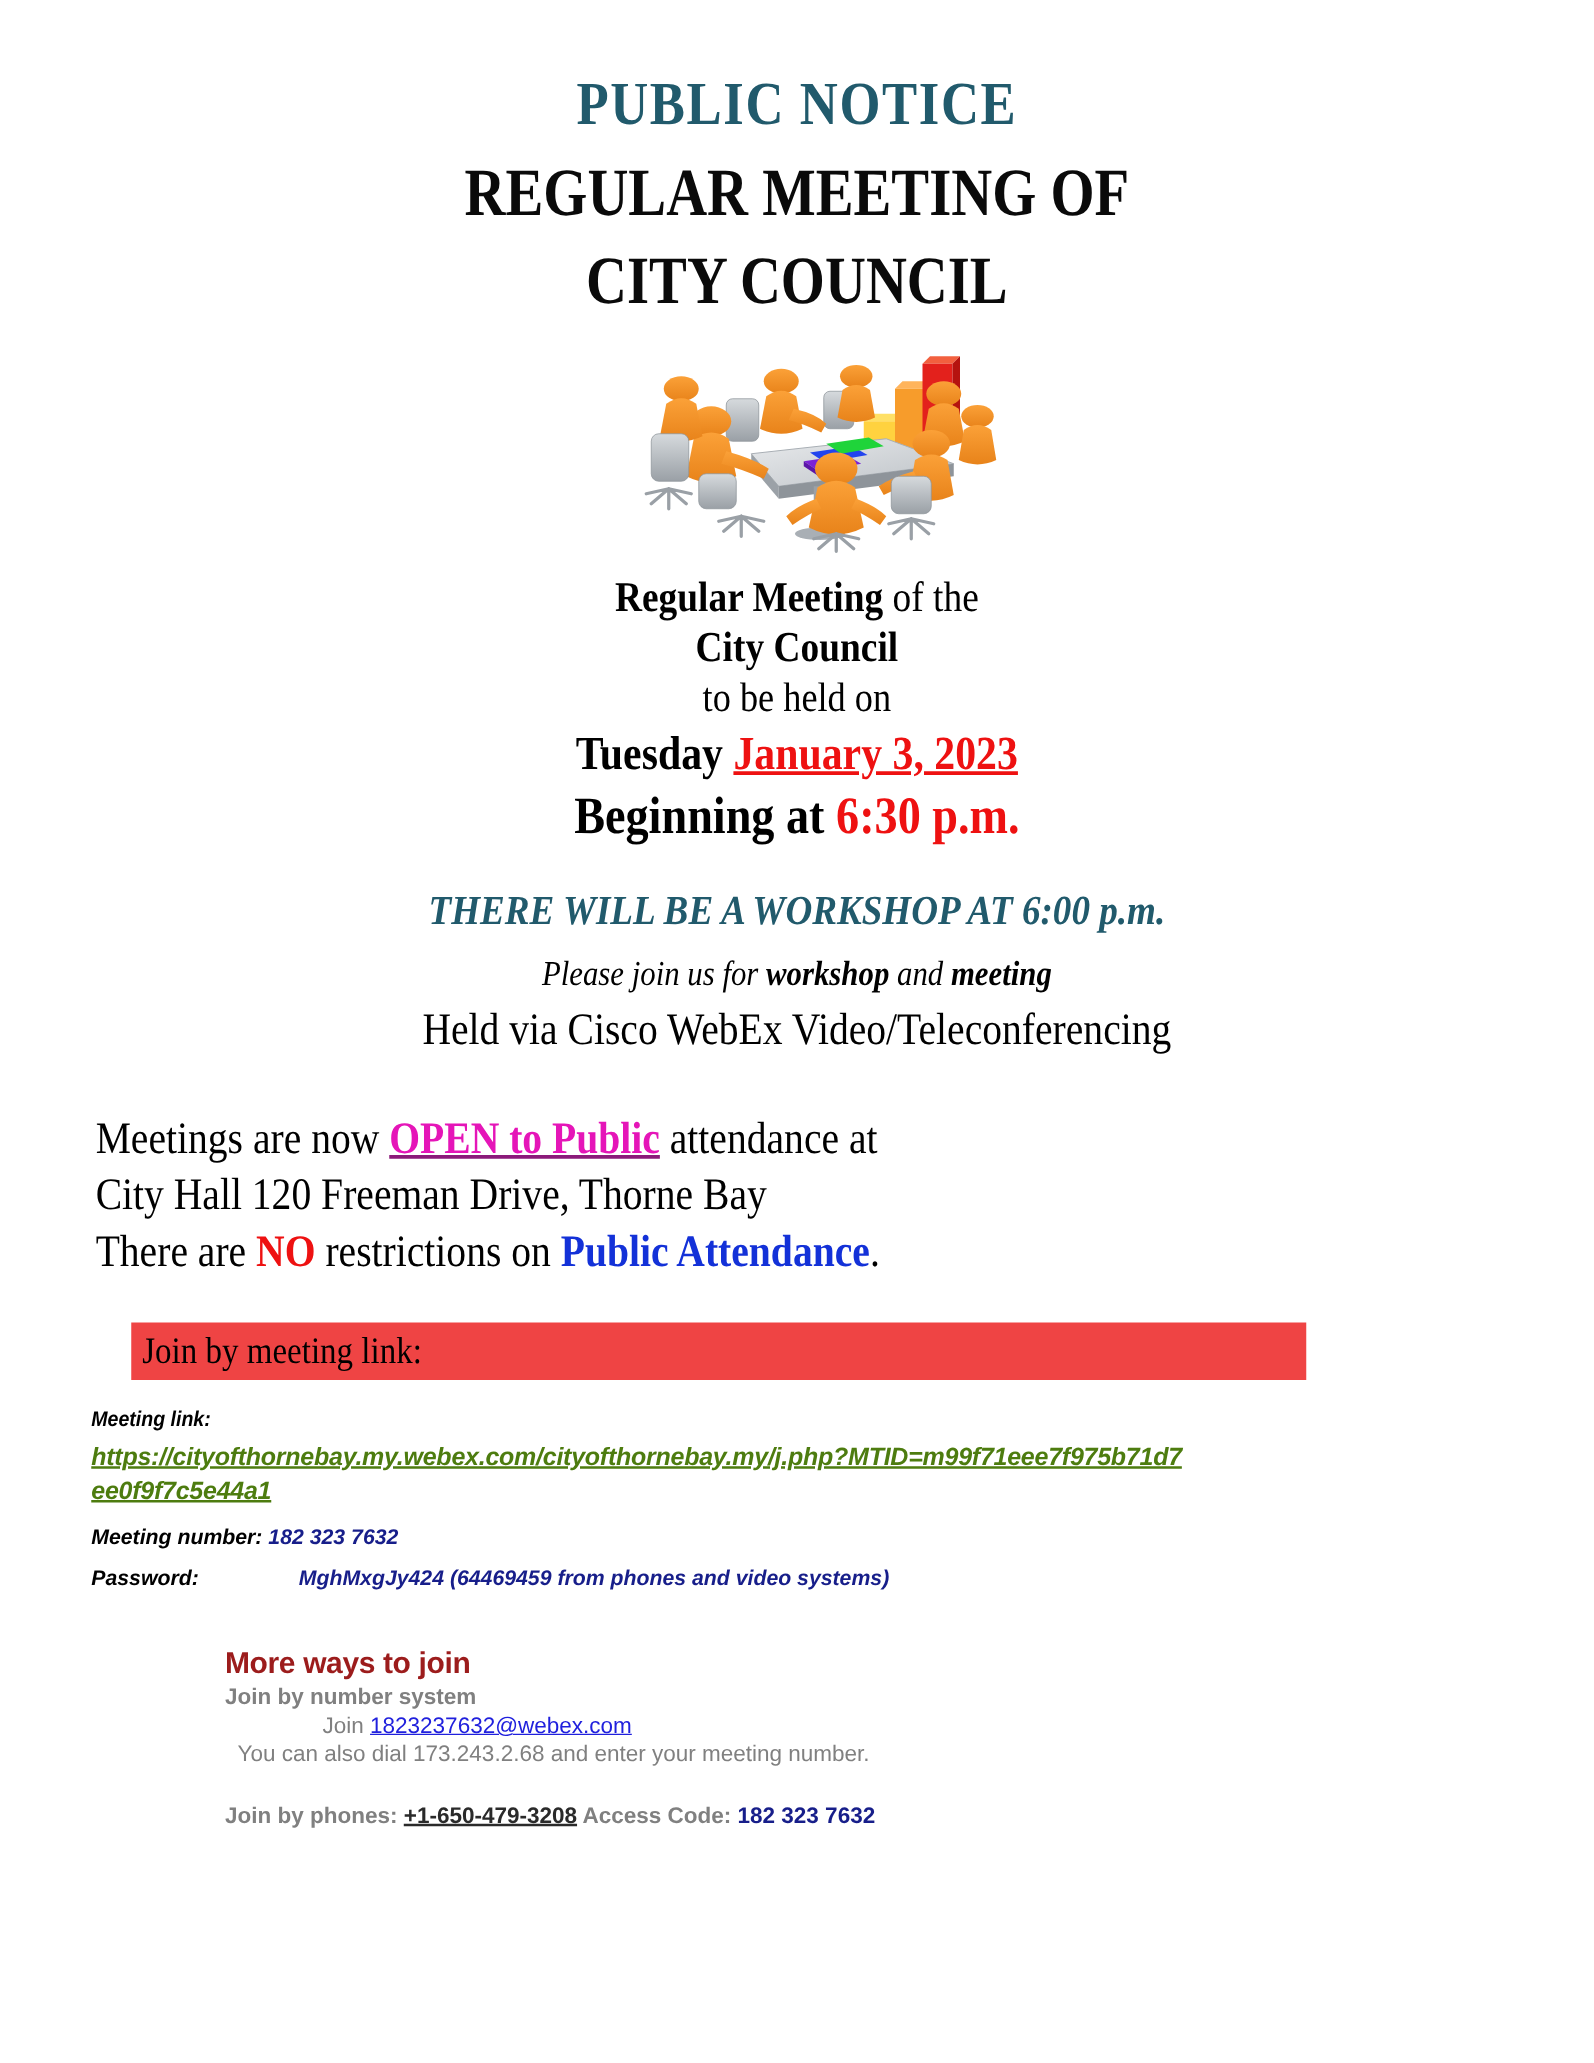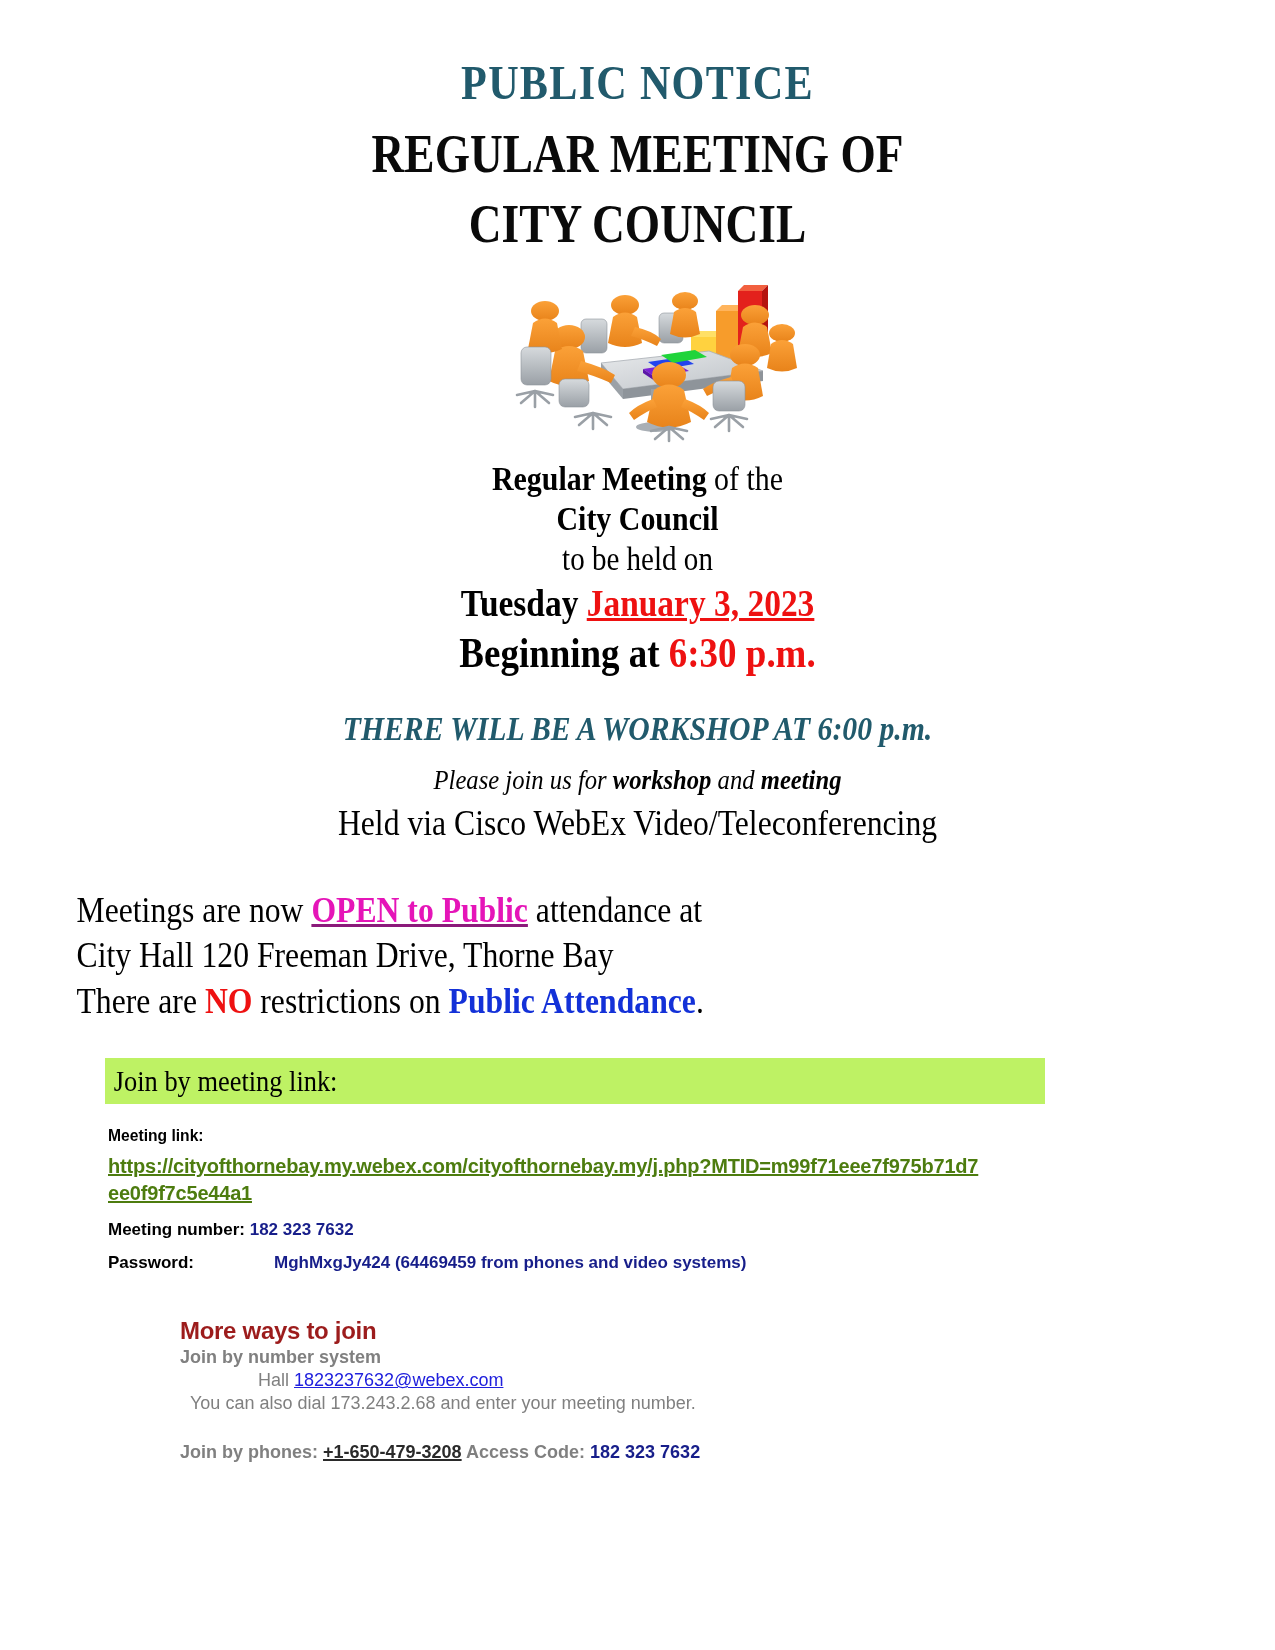--- a/index.html
+++ b/index.html
@@ -129,39 +129,40 @@
     text-decoration-thickness: 3px;
     text-decoration-color: #8B1A7A;
   }
   .blue-b { color: #1331D8; font-weight: bold; }
 
   
   .band {
     margin-top: 34px;
     margin-left: 105px;
     width: 940px;
-    background: #bef264;
+    background: #ef4444;
     height: 46px;
     display: flex;
     align-items: center;
   }
   .band-label {
     font-family: "Liberation Serif", serif;
     font-size: 30px;
     color: #000;
     padding-left: 10px;
     transform: scaleX(0.88);
     transform-origin: left center;
   }
 
   
   .details {
-    margin-left: 108px;
+    margin-left: 73px;
     margin-top: 22px;
     font-family: "Liberation Sans", sans-serif;
+    font-style: italic;
   }
   .d-line { margin: 0 0 4px 0; }
   .d-label {
     font-family: "Liberation Sans", sans-serif;
     font-weight: bold;
     font-size: 17px;
     color: #000;
     transform: scaleX(0.92);
     display: inline-block;
     transform-origin: left center;
@@ -403,18 +404,18 @@
     </div>
 
     <div class="d-row">
       <span class="k">Password:</span><span class="pw-gap"></span><span class="v">MghMxgJy424 (64469459 from phones and video systems)</span>
     </div>
   </div>
 
   <div class="more">
     <p class="more-title">More ways to join</p>
     <p class="more-sub">Join by number system</p>
-    <p class="more-dial"><span>Hall </span><a class="mail" href="#">1823237632@webex.com</a></p>
+    <p class="more-dial"><span>Join </span><a class="mail" href="#">1823237632@webex.com</a></p>
     <p class="more-alt">You can also dial 173.243.2.68 and enter your meeting number.</p>
     <p class="more-phone"><span class="lbl">Join by phones: </span><span class="num">+1-650-479-3208</span><span class="lbl"> Access Code: </span><span class="code">182 323 7632</span></p>
   </div>
 
 </div>
 
 </body></html>

